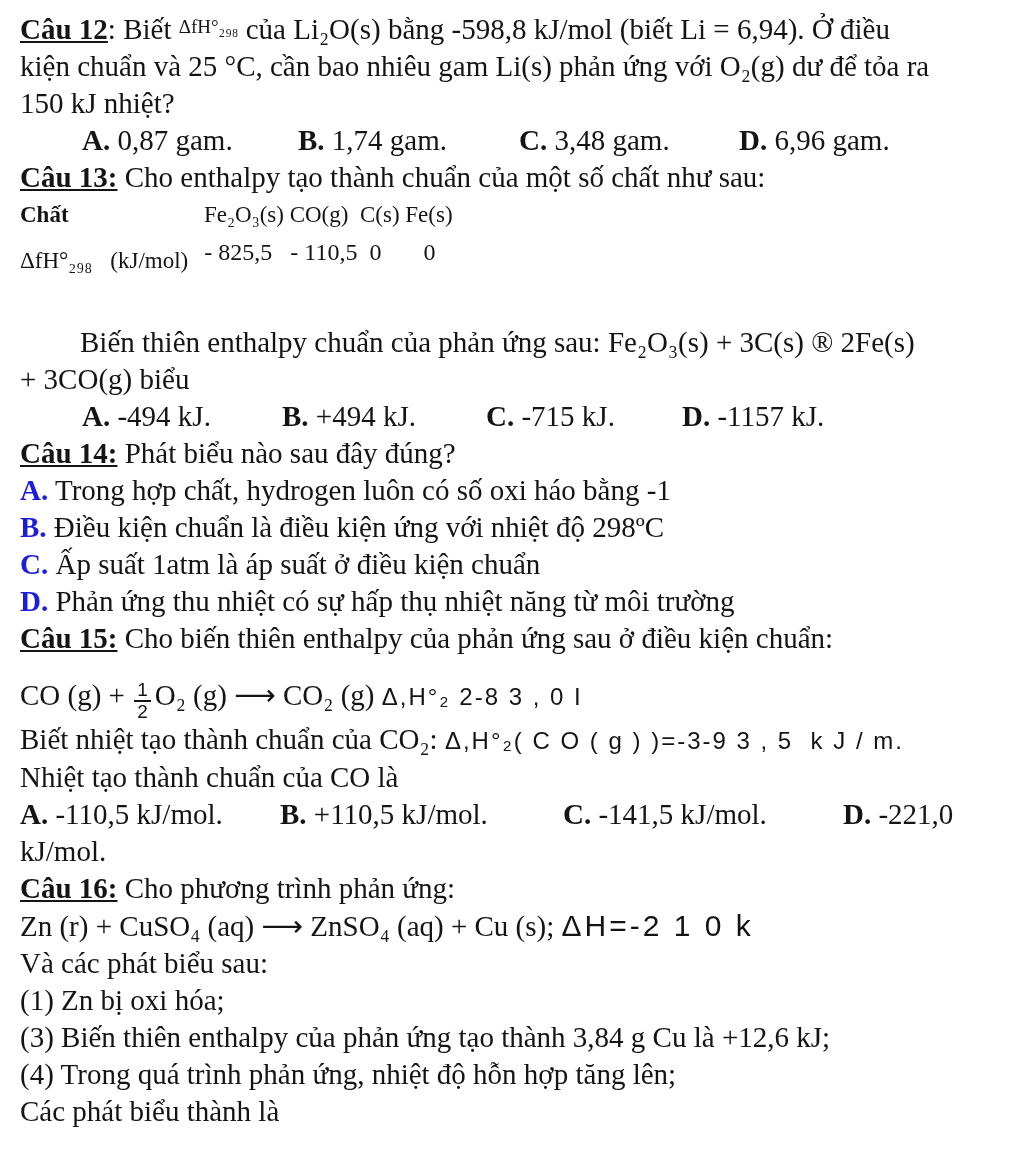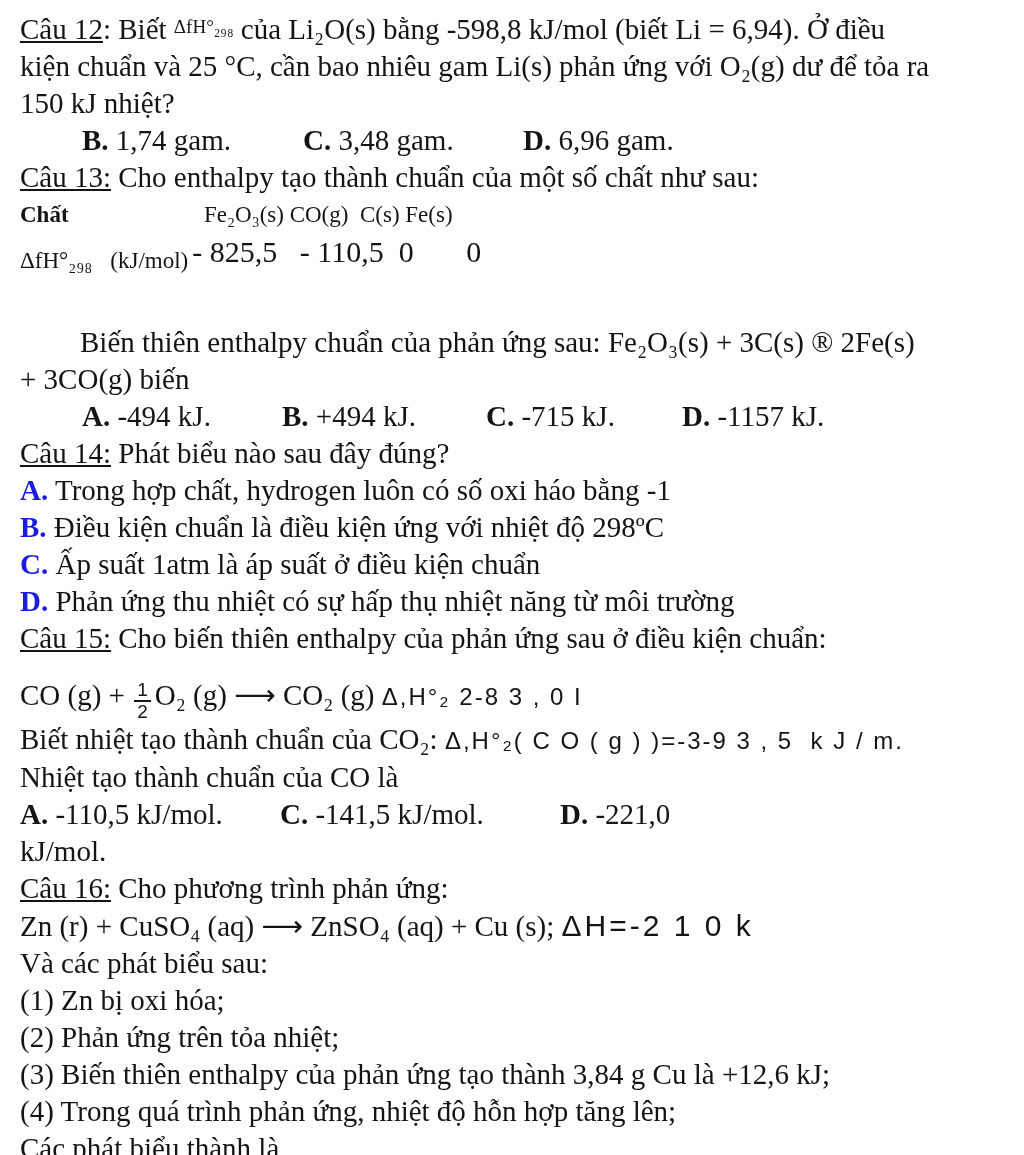--- a/index.html
+++ b/index.html
@@ -7,42 +7,42 @@
   body {
     background:#ffffff;
     color:#141414;
     font-family:"Liberation Serif","DejaVu Serif",serif;
     font-size:29px;
     line-height:37px;
     overflow:hidden;
   }
   .page { padding:8px 20px 0 20px; }
   .ln { margin:0; }
-  .qlabel { font-weight:normal; text-decoration:underline; }
+  .qlabel { font-weight:bold; text-decoration:underline; }
   b { font-weight:bold; }
   .blue { color:#1c1ce0; }
   .pre { white-space:pre; }
   .indent { padding-left:60px;margin-top:48px; }
 
   
   .opts { display:flex; }
   .opts .opt { flex:0 0 auto; }
   .opt b { font-weight:bold; }
 
   
   .sym-sm { font-size:19px; vertical-align:6px; }
 
   
   .trow { display:flex; font-size:23px; line-height:30px; align-items:flex-start; }
   .trow1 { margin-top:4px;gap:40px; }
   .trow2 { margin-top:16px; margin-bottom:10px; }
   .t-label { font-weight:bold; width:144px; }
   .t-sym { font-size:23px; }
   .t-unit { margin-left:18px; font-size:23px; }
-  .t-vals2 { position:relative; top:-9px; margin-left:4px; font-size:30px; }
+  .t-vals2 { position:relative; top:-9px; margin-left:16px; font-size:24px; }
 
   
   .garbled { font-family:"Liberation Sans","DejaVu Sans",sans-serif; font-size:24px; letter-spacing:2px; white-space:pre; }
   .garbled2 { font-family:"Liberation Sans","DejaVu Sans",sans-serif; font-size:30px; letter-spacing:3px; white-space:pre; }
 
   
   .arrow { font-family:"DejaVu Sans",sans-serif; letter-spacing:0; }
 
   
   .frac { display:inline-flex; flex-direction:column; align-items:center;
@@ -55,37 +55,38 @@
 </style>
 </head>
 <body>
 
 <div class="page">
 
   <p class="ln"><span class="qlabel">Câu 12</span><span>: Biết </span><span class="sym-sm">ΔfH°₂₉₈</span><span> của Li₂O(s) bằng -598,8 kJ/mol (biết Li = 6,94). Ở điều</span></p>
   <p class="ln">kiện chuẩn và 25 °C, cần bao nhiêu gam Li(s) phản ứng với O₂(g) dư để tỏa ra</p>
   <p class="ln">150 kJ nhiệt?</p>
   <div class="opts" style="padding-left:62px;">
+    <span class="opt" style="width:216px;"><b>A.</b> <span>0,87 gam.</span></span>
     <span class="opt" style="width:221px;"><b>B.</b> <span>1,74 gam.</span></span>
     <span class="opt" style="width:220px;"><b>C.</b> <span>3,48 gam.</span></span>
     <span class="opt"><b>D.</b> <span>6,96 gam.</span></span>
   </div>
 
   <p class="ln"><span class="qlabel">Câu 13:</span><span> Cho enthalpy tạo thành chuẩn của một số chất như sau:</span></p>
   <div class="trow trow1">
     <span class="t-label">Chất</span>
     <span class="pre">Fe₂O₃(s) CO(g)  C(s) Fe(s)</span>
   </div>
   <div class="trow trow2">
     <span class="t-sym">ΔfH°₂₉₈</span>
     <span class="t-unit">(kJ/mol)</span>
     <span class="t-vals2 pre">- 825,5   - 110,5  0       0</span>
   </div>
   <p class="ln indent">Biến thiên enthalpy chuẩn của phản ứng sau: Fe₂O₃(s) + 3C(s) ® 2Fe(s)</p>
-  <p class="ln">+ 3CO(g) biến</p>
+  <p class="ln">+ 3CO(g) biểu</p>
   <div class="opts" style="padding-left:62px;">
     <span class="opt" style="width:200px;"><b>A.</b> <span>-494 kJ.</span></span>
     <span class="opt" style="width:204px;"><b>B.</b> <span>+494 kJ.</span></span>
     <span class="opt" style="width:196px;"><b>C.</b> <span>-715 kJ.</span></span>
     <span class="opt"><b>D.</b> <span>-1157 kJ.</span></span>
   </div>
 
   <p class="ln"><span class="qlabel">Câu 14:</span><span> Phát biểu nào sau đây đúng?</span></p>
   <p class="ln"><b class="blue">A.</b> <span>Trong hợp chất, hydrogen luôn có số oxi háo bằng -1</span></p>
   <p class="ln"><b class="blue">B.</b> <span>Điều kiện chuẩn là điều kiện ứng với nhiệt độ 298ºC</span></p>
@@ -94,27 +95,27 @@
 
   <p class="ln"><span class="qlabel">Câu 15:</span><span> Cho biến thiên enthalpy của phản ứng sau ở điều kiện chuẩn:</span></p>
   <p class="ln eqline"><span>CO (g) + </span><span class="frac">
         <span class="fn">1</span>
         <span class="fd">2</span>
       </span><span>O₂ (g) </span><span class="arrow">⟶</span><span> CO₂ (g) </span><span class="garbled">Δ,H°₂ 2-8 3 , 0 I</span></p>
   <p class="ln"><span>Biết nhiệt tạo thành chuẩn của CO₂: </span><span class="garbled">Δ,H°₂( C O ( g ) )=-3-9 3 , 5  k J / m.</span></p>
   <p class="ln">Nhiệt tạo thành chuẩn của CO là</p>
   <div class="opts">
     <span class="opt" style="width:260px;"><b>A.</b> <span>-110,5 kJ/mol.</span></span>
+    <span class="opt" style="width:283px;"><b>B.</b> <span>+110,5 kJ/mol.</span></span>
     <span class="opt" style="width:280px;"><b>C.</b> <span>-141,5 kJ/mol.</span></span>
     <span class="opt"><b>D.</b> <span>-221,0</span></span>
   </div>
   <p class="ln">kJ/mol.</p>
 
   <p class="ln"><span class="qlabel">Câu 16:</span><span> Cho phương trình phản ứng:</span></p>
   <p class="ln"><span>Zn (r) + CuSO₄ (aq) </span><span class="arrow">⟶</span><span> ZnSO₄ (aq) + Cu (s); </span><span class="garbled2">ΔH=-2 1 0 k</span></p>
   <p class="ln">Và các phát biểu sau:</p>
   <p class="ln">(1) Zn bị oxi hóa;</p>
-  <p class="ln">(2) Phản ứng trên tỏa nhiệt;</p>
   <p class="ln">(3) Biến thiên enthalpy của phản ứng tạo thành 3,84 g Cu là +12,6 kJ;</p>
   <p class="ln">(4) Trong quá trình phản ứng, nhiệt độ hỗn hợp tăng lên;</p>
   <p class="ln">Các phát biểu thành là</p>
 
 </div>
 
 </body></html>

